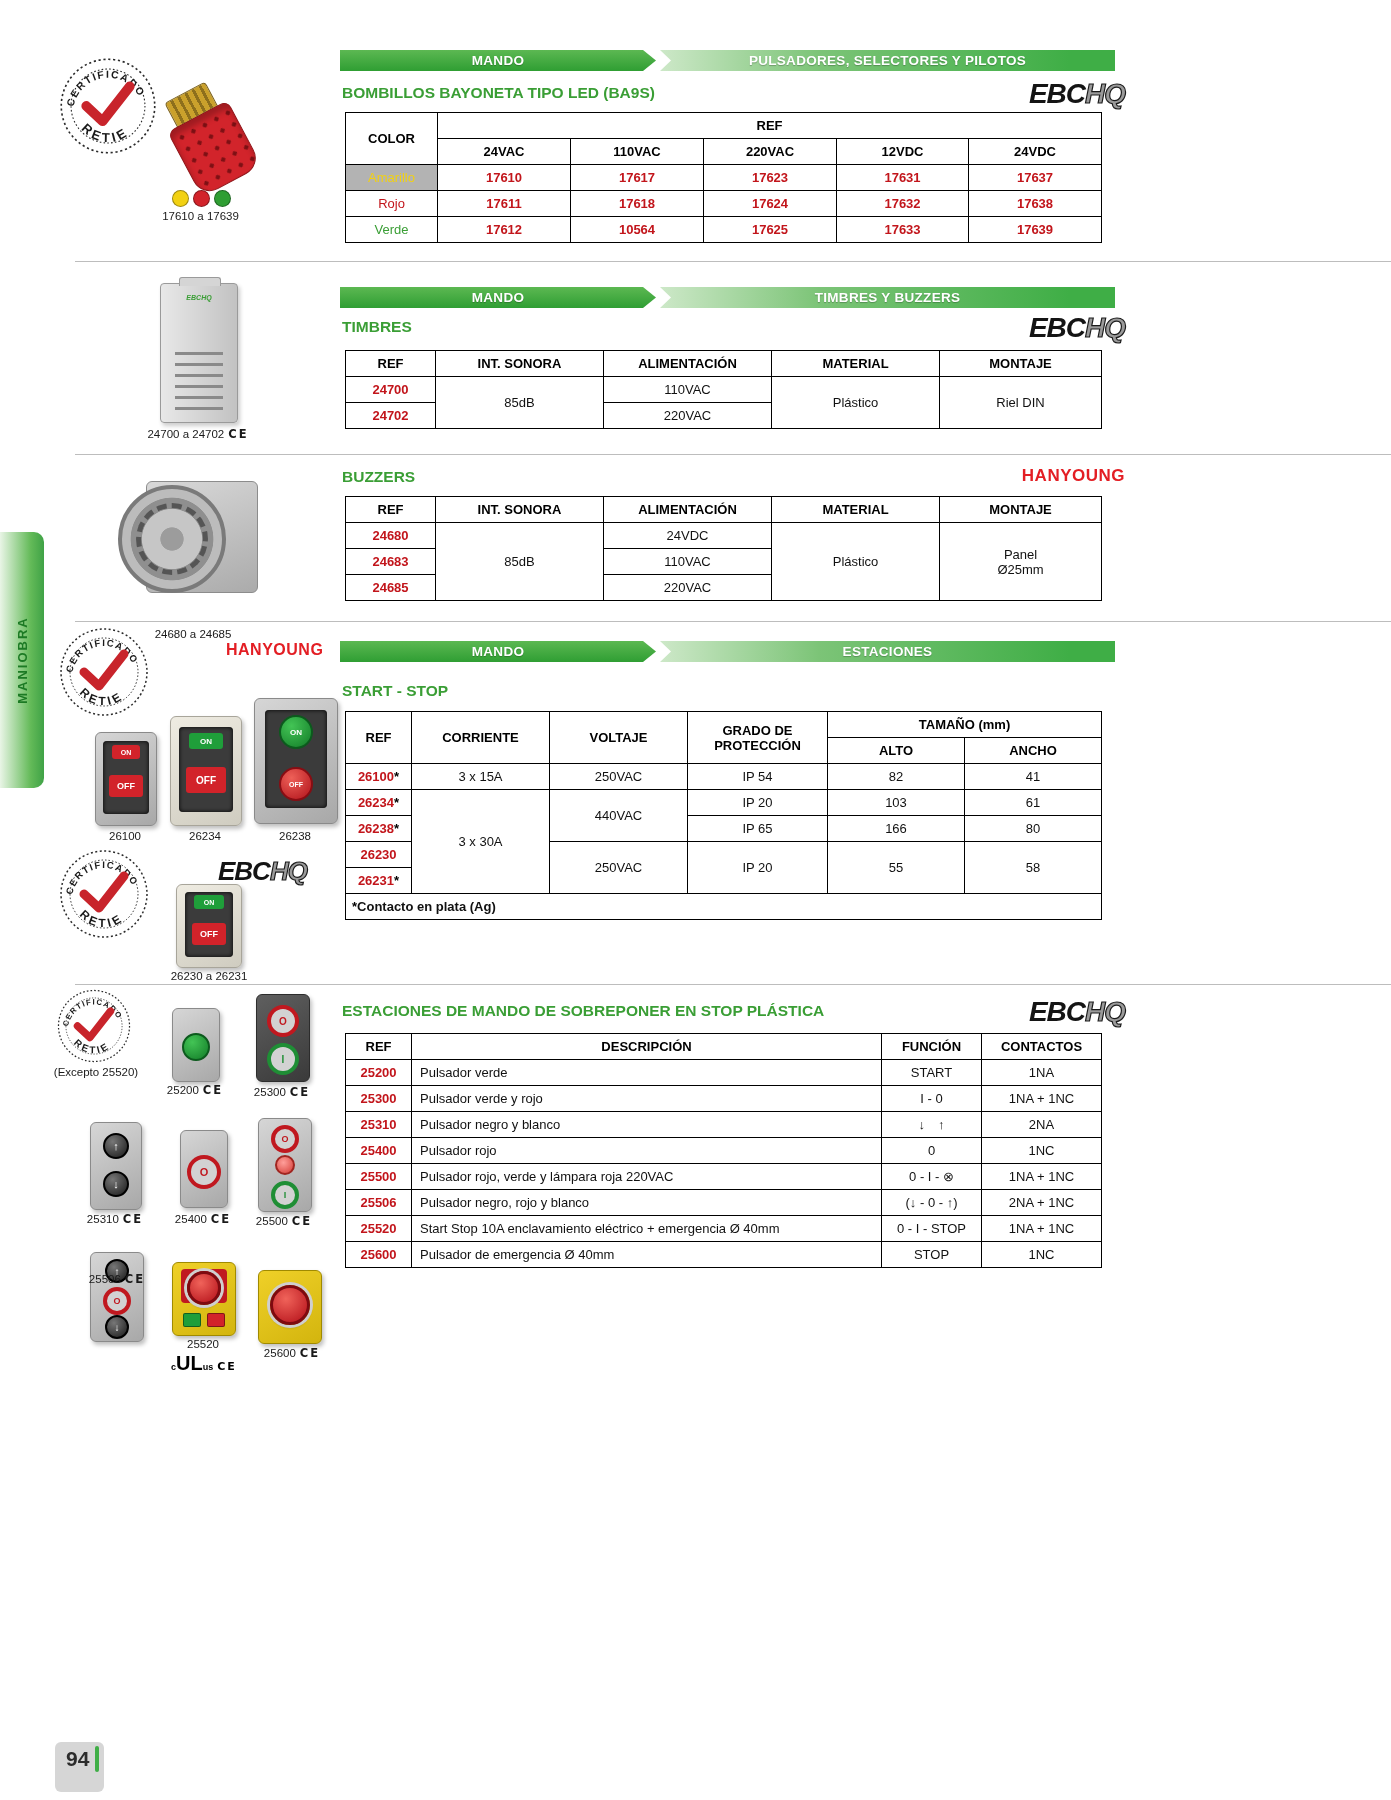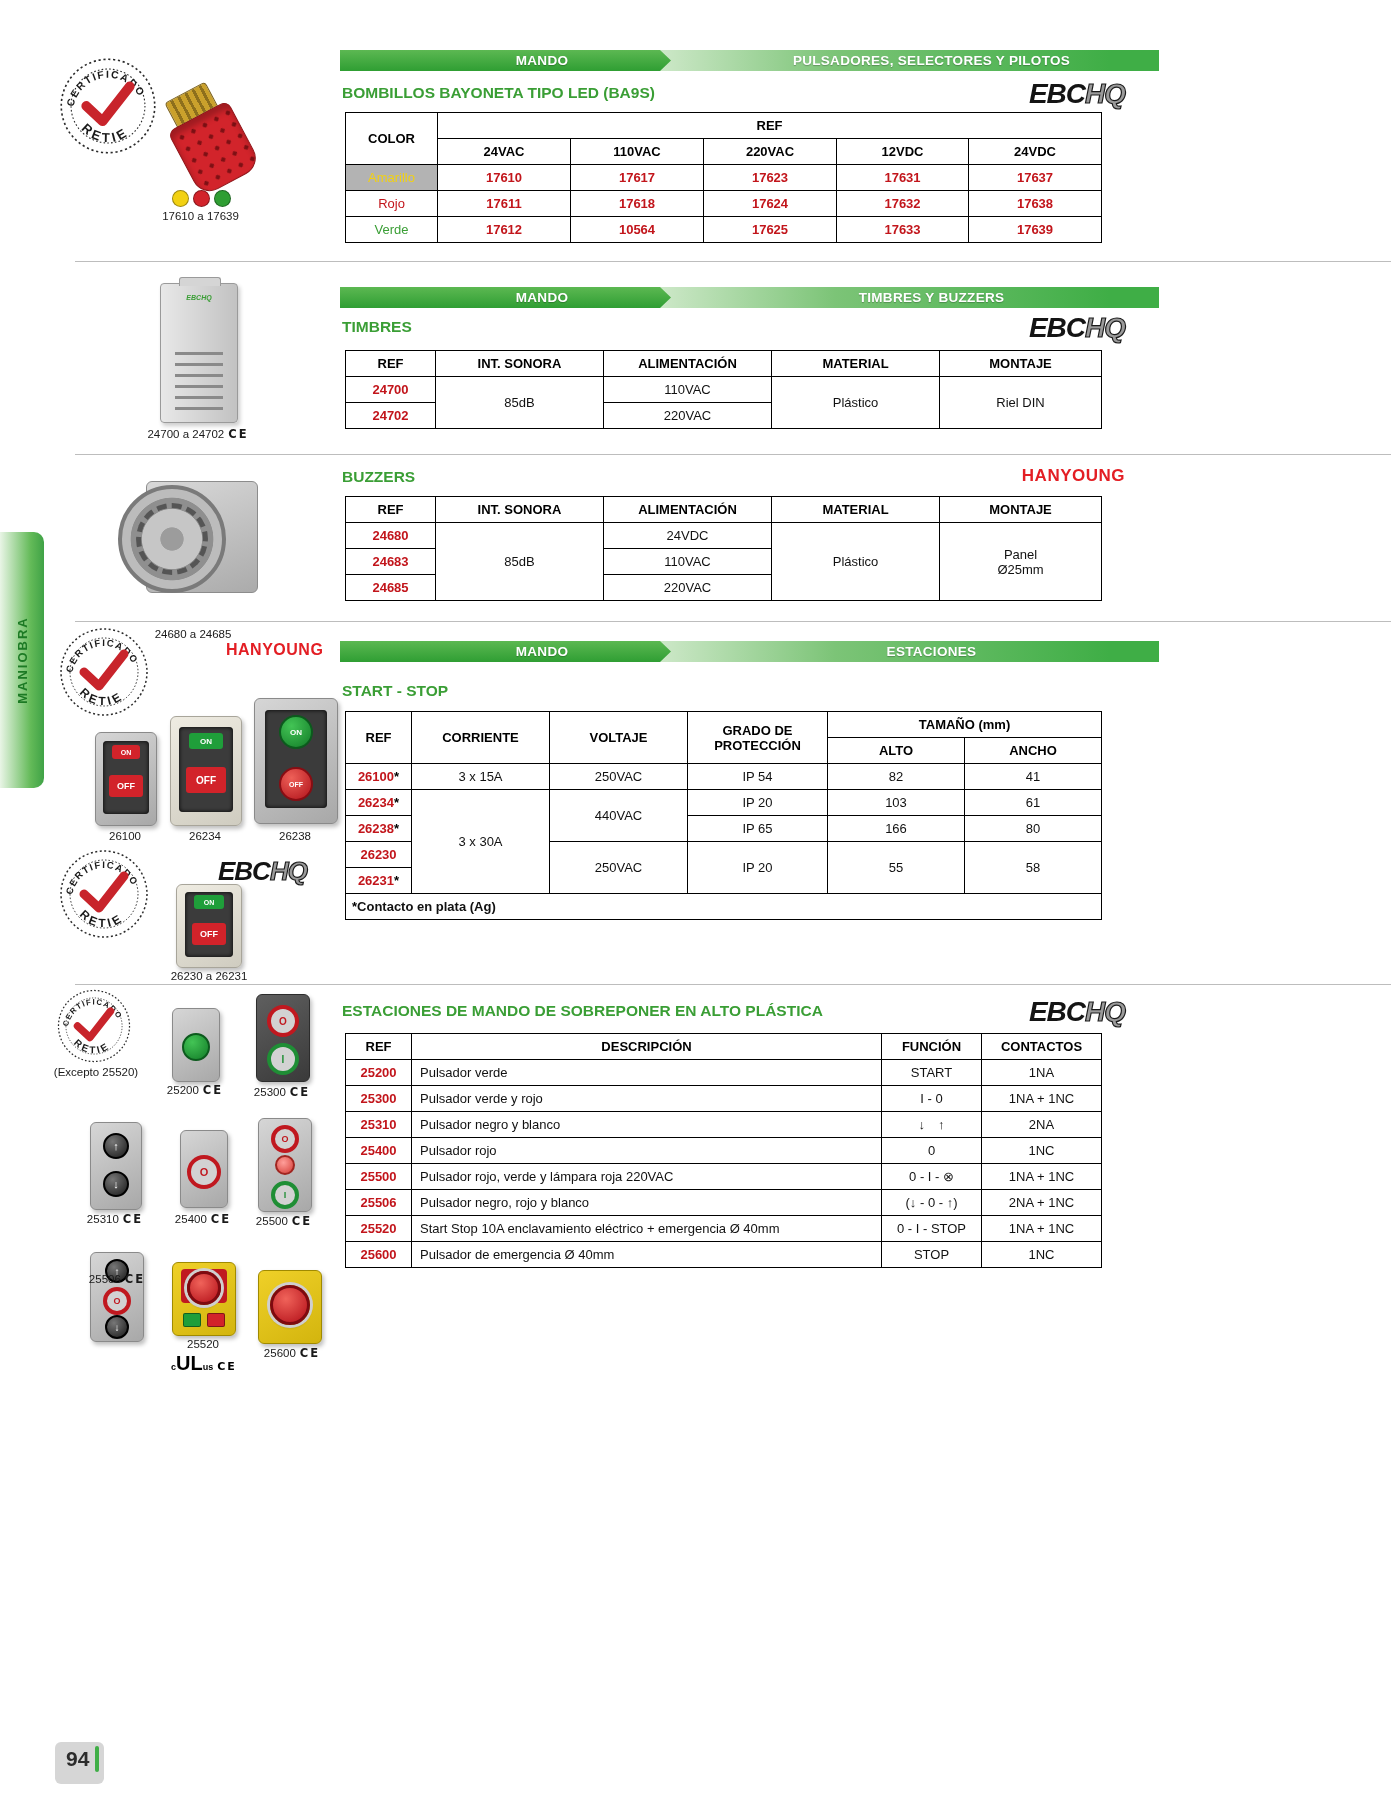--- a/index.html
+++ b/index.html
@@ -2,21 +2,21 @@
 <html><head>
 <meta charset="utf-8">
 <style>
   html,body { margin:0; padding:0; background:#fff; }
   .page { position:relative; width:1391px; height:1800px; background:#fff; overflow:hidden;
           font-family:"Liberation Sans", sans-serif; color:#111; }
 
   
   .banner { position:absolute; height:21px; line-height:21px; text-align:center;
             color:#fff; font-weight:bold; font-size:13.5px; letter-spacing:.3px;
-            text-shadow:0 1px 1px rgba(0,0,0,.25);padding-left:44px; }
+            text-shadow:0 1px 1px rgba(0,0,0,.25); }
   .banner.mando { background:linear-gradient(180deg,#5cb852 0%,#2f9e33 100%);
             clip-path:polygon(0 0,calc(100% - 13px) 0,100% 50%,calc(100% - 13px) 100%,0 100%); }
   .banner.grad  { background:linear-gradient(90deg,#cde8c8 0%,#7cc477 35%,#3fae46 90%);
             clip-path:polygon(0 0,100% 0,100% 100%,0 100%,11px 50%); }
 
   .sec-title { position:absolute; color:#3a9e35; font-weight:bold; font-size:15.5px; }
 
   .ebchq { position:absolute; font-style:italic; font-weight:bold; font-size:28px;
            color:#141414; letter-spacing:-1px; }
   .ebchq .hq { color:#9a9a9a; -webkit-text-stroke:1.2px #1a1a1a; }
@@ -40,21 +40,21 @@
   .hr { position:absolute; left:75px; width:1316px; height:1px; background:#bdbdbd; }
 
   
   .sidebar { position:absolute; left:0; top:532px; width:44px; height:256px;
              background:linear-gradient(90deg,#e9f5e6,#63ba58 70%,#3fa246);
              border-radius:0 10px 10px 0; }
   .sidebar-text { position:absolute; left:50%; top:50%;
              transform:translate(-50%,-50%) rotate(-90deg); white-space:nowrap;
              font-weight:bold; font-size:13px; letter-spacing:2px; color:#1c7a24; }
   .pagenum { position:absolute; left:55px; top:1742px; display:flex; align-items:center;
-             background:#d6d6d6; border-radius:6px; padding:2px 5px 10px 11px; height:30px; }
+             background:#d6d6d6; border-radius:6px; padding:2px 5px 18px 11px; height:30px; }
   .pagenum-text { font-size:21px; font-weight:bold; color:#2c2c2c; }
   .pagenum-bar { width:4px; height:26px; background:#3fae46; margin-left:6px; border-radius:2px; }
 
   
   .cap { position:absolute; font-size:11.5px; color:#1a1a1a; text-align:center; }
   .ce { font-weight:bold; letter-spacing:2px; margin-left:4px; font-family:"DejaVu Sans",sans-serif; }
   .ul-line { position:absolute; font-size:11px; text-align:center; color:#000; }
   .ul-main { font-size:20px; font-weight:bold; }
   .ul-sub { font-size:9px; font-weight:bold; }
 
@@ -434,21 +434,21 @@
       </tr>
       <tr>
         <td><span class="ref">26231</span><span class="star">*</span></td>
       </tr>
       <tr>
         <td colspan="6" class="fnote"><span class="star">*</span><span>Contacto en plata (Ag)</span></td>
       </tr>
     </tbody>
   </table>
 
-  <div class="sec-title" style="left:342px;top:1002px">ESTACIONES DE MANDO DE SOBREPONER EN ALTO PLÁSTICA</div>
+  <div class="sec-title" style="left:342px;top:1002px">ESTACIONES DE MANDO DE SOBREPONER EN STOP PLÁSTICA</div>
   <div class="ebchq" style="left:1015px;top:996px;width:110px;text-align:right">
     <span>EBC</span><span class="hq">HQ</span>
   </div>
 
   <svg class="badge" style="left:56px;top:988px" width="76" height="76" viewBox="0 0 92 92">
     <circle cx="46" cy="46" r="43" fill="#fff" stroke="#2a2a2a" stroke-width="1.5" stroke-dasharray="2 2.5"></circle>
     <circle cx="46" cy="46" r="34" fill="none" stroke="#2a2a2a" stroke-width="1" stroke-dasharray="1.5 2"></circle>
     <path id="b4t" d="M 14 52 A 32 32 0 1 1 78 52" fill="none"></path>
     <text font-size="9.5" font-weight="bold" fill="#1a1a1a" letter-spacing="1.5"><textPath href="#b4t" startOffset="5%">CERTIFICADO</textPath></text>
     <path id="b4b" d="M 16 56 A 31 31 0 0 0 76 56" fill="none"></path>

